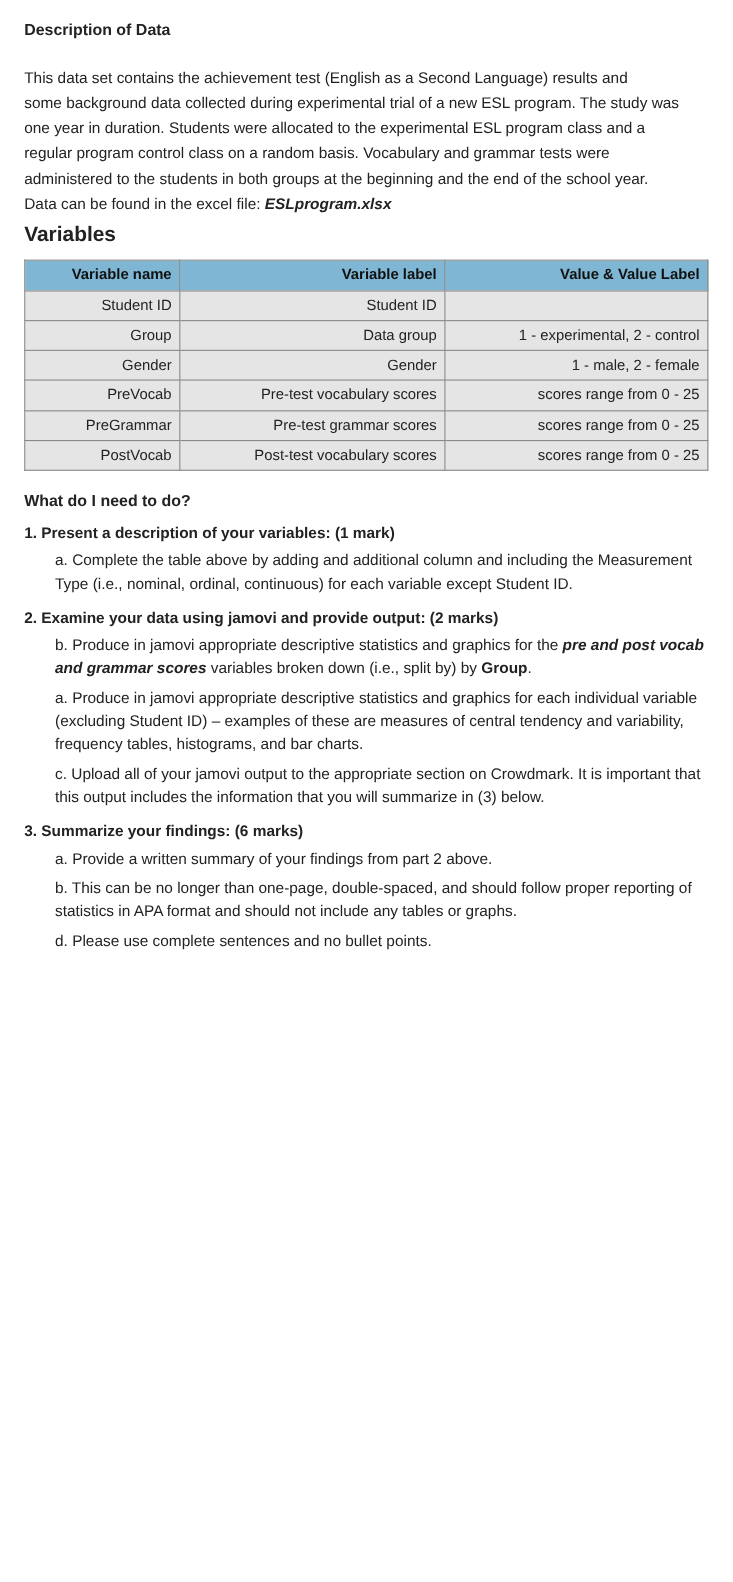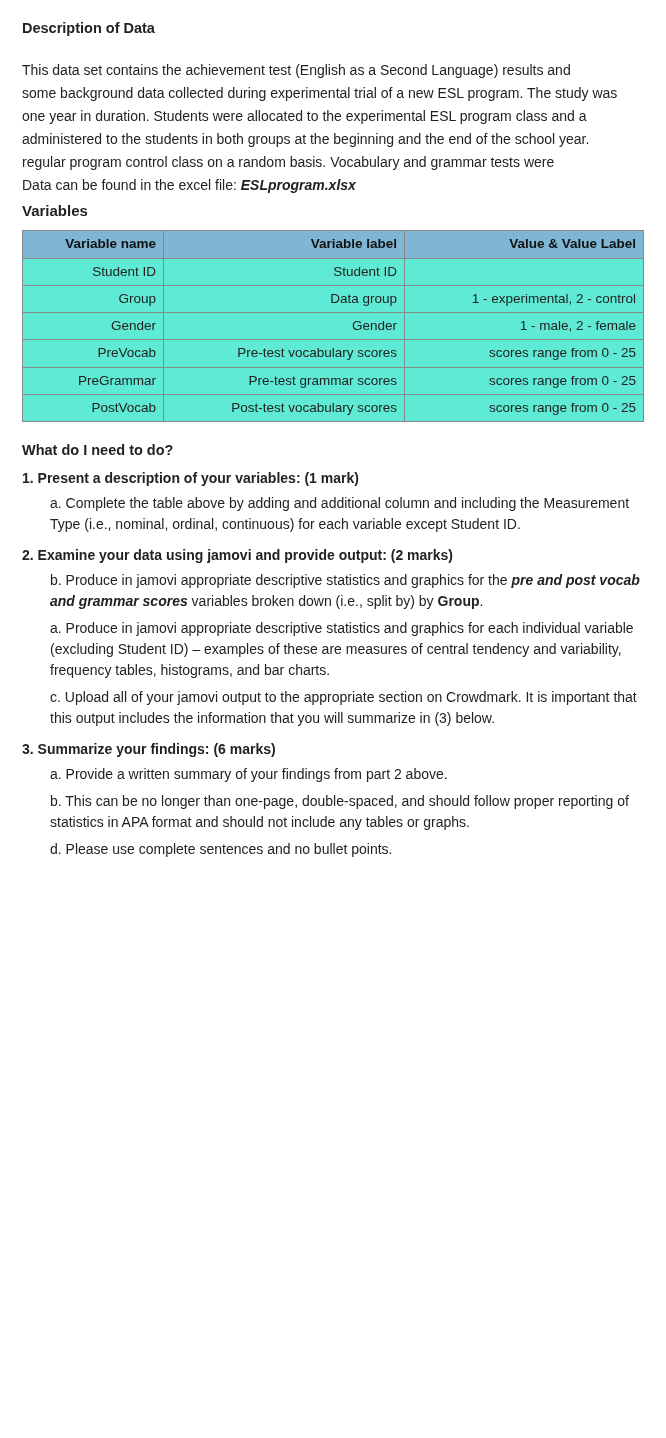--- a/index.html
+++ b/index.html
@@ -24,42 +24,42 @@
     .description-text {
       margin-bottom: 2px;
       font-size: 14px;
     }
     .excel-ref {
       font-style: italic;
       font-weight: bold;
     }
     .variables-heading {
       font-weight: bold;
-      font-size: 15px;
+      font-size: 19px;
       margin-top: 4px;
       margin-bottom: 8px;
     }
     table.variables-table {
       border-collapse: collapse;
       width: 100%;
       margin-bottom: 18px;
       font-size: 13.5px;
       text-align: right;
     }
     table.variables-table th,
     table.variables-table td {
       border: 1px solid #888;
       padding: 3px 7px;
     }
     table.variables-table thead tr {
       background-color: #7eb6d4;
       color: #111;
     }
     table.variables-table tbody tr {
-      background-color: #5eead4;
+      background-color: #e5e5e5;
     }
     .questions-heading {
       font-weight: bold;
       font-size: 14.5px;
       margin-bottom: 6px;
     }
     ol.main-list {
       list-style: none;
       padding-left: 0;
       margin: 0;
@@ -87,22 +87,22 @@
     }
   </style>
 </head>
 <body>
 
 <div>
   <p class="section-title">Description of Data</p>
   <p class="description-text">This data set contains the achievement test (English as a Second Language) results and</p>
   <p class="description-text">some background data collected during experimental trial of a new ESL program. The study was</p>
   <p class="description-text">one year in duration. Students were allocated to the experimental ESL program class and a</p>
+  <p class="description-text">regular program control class on a random basis. Vocabulary and grammar tests were</p>
   <p class="description-text">administered to the students in both groups at the beginning and the end of the school year.</p>
-  <p class="description-text">regular program control class on a random basis. Vocabulary and grammar tests were</p>
   <p class="description-text">Data can be found in the excel file: <span class="excel-ref">ESLprogram.xlsx</span></p>
 </div>
 
 <p class="variables-heading">Variables</p>
 
 <table class="variables-table">
   <thead>
     <tr>
       <th>Variable name</th>
       <th>Variable label</th>

